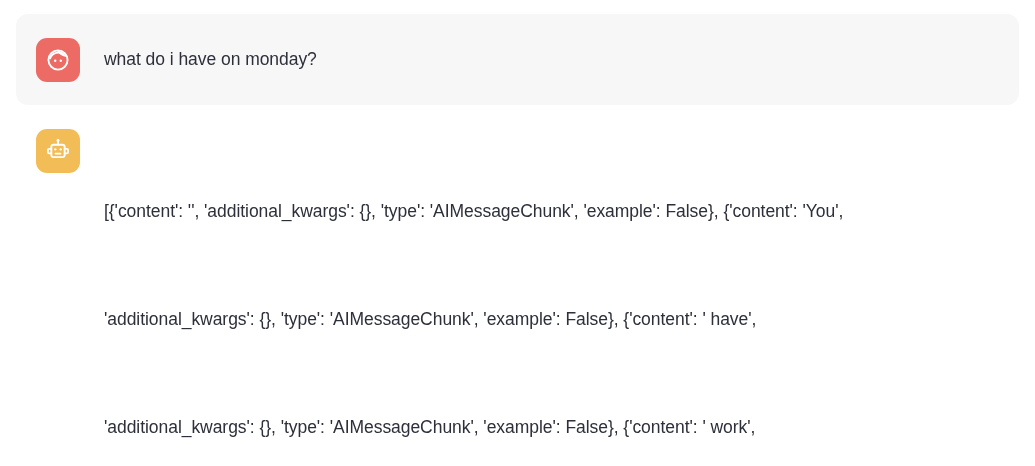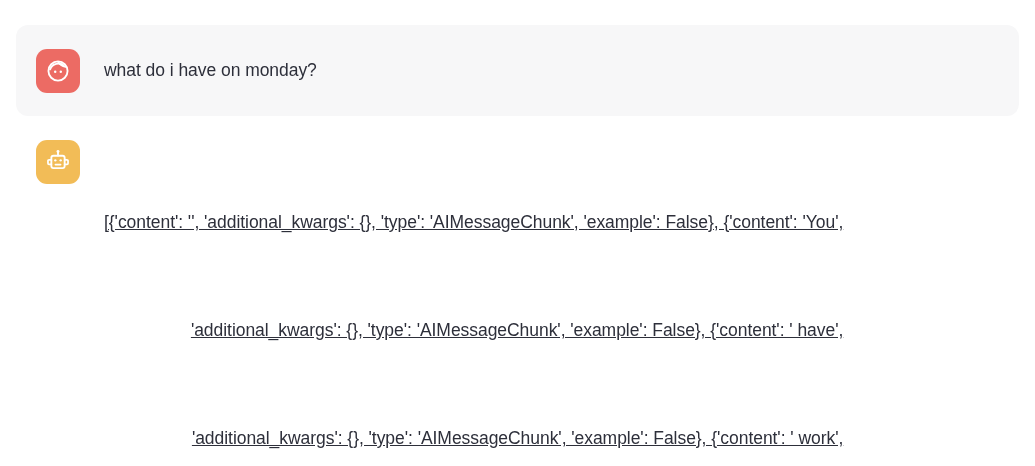--- a/index.html
+++ b/index.html
@@ -13,22 +13,21 @@
     font-family: "Liberation Sans", sans-serif;
     -webkit-font-smoothing: antialiased;
     overflow: hidden;
   }
 
   .chat {
     width: 1035px;
     height: 372px;
     position: relative;
     box-sizing: border-box;
-    padding: 25px 16px 0 16px;
-    text-align: right;
+    padding: 14px 16px 0 16px;
   }
 
   
   .msg {
     display: flex;
     align-items: flex-start;
     box-sizing: border-box;
   }
 
   .msg-user {
@@ -73,21 +72,21 @@
   }
 
   .bot-text {
     font-size: 17.5px;
     line-height: 36px;
     white-space: pre-wrap;
     word-break: break-word;
     max-width: 910px;
     margin-top: -8px;
   }
-  .bot-line { display: block; text-decoration: underline; }
+  .bot-line { display: block; }
 </style>
 </head>
 <body>
 
 <div class="chat">
 
   <div class="msg msg-user">
     <div class="avatar avatar-user">
       <svg width="28" height="28" viewBox="0 0 24 24" aria-hidden="true">
         <circle cx="12" cy="12" r="8.2" fill="none" stroke="#ffffff" stroke-width="1.6"></circle>

